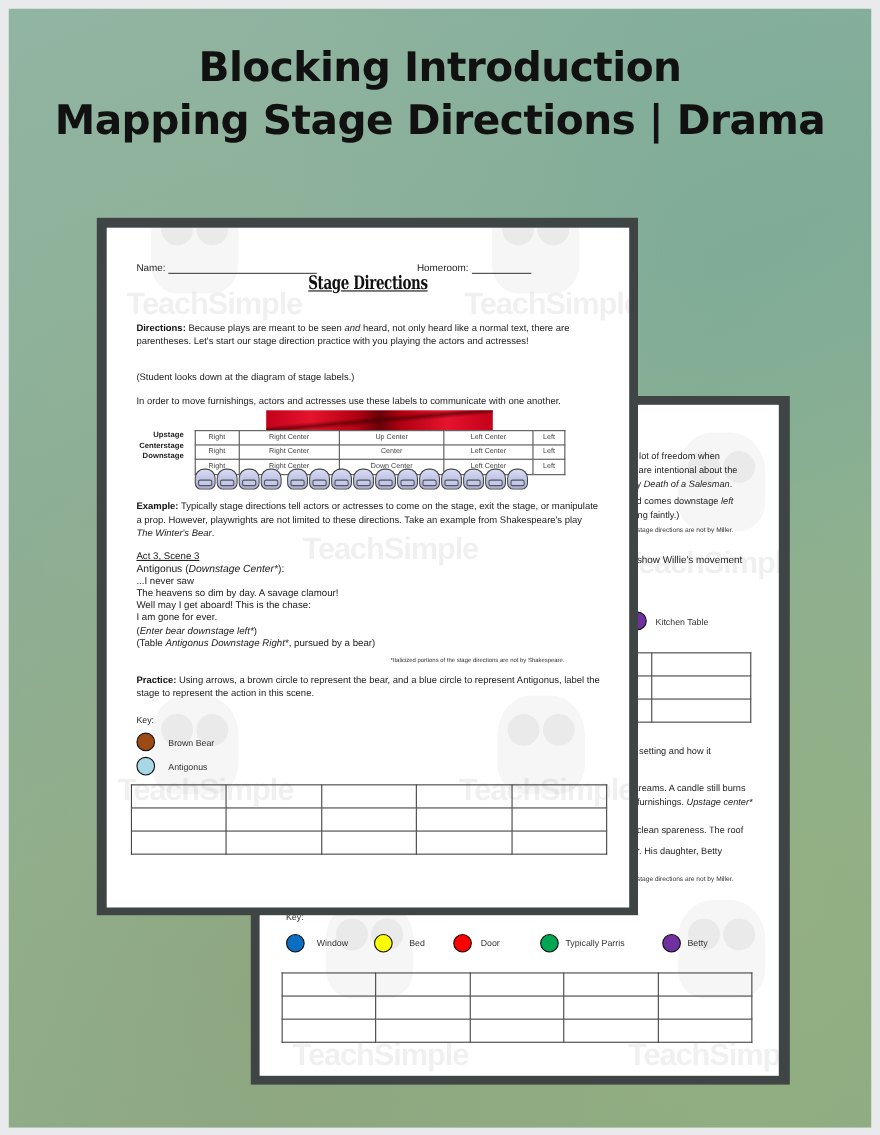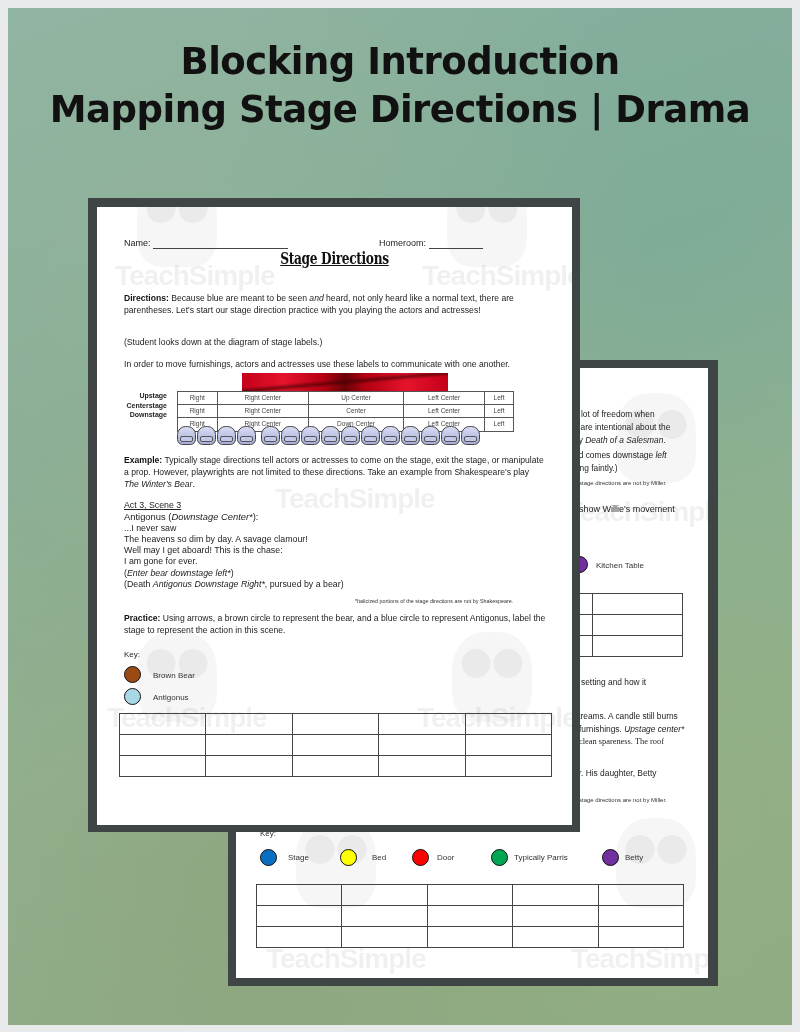--- a/index.html
+++ b/index.html
@@ -116,27 +116,27 @@
     <tr>
           <td></td>
           <td></td>
         </tr>
   </tbody>
     </table>
 
   <div class="bp row-line" style="left:338px; top:308px;">e setting and how it</div>
   <div class="bp row-line" style="left:338px; top:342px;">streams. A candle still burns</div>
   <div class="bp row-line" style="left:343px; top:355px;"><span>furnishings. </span><i>Upstage center*</i></div>
-  <div class="bp row-line" style="left:343px; top:368px;font-family:Liberation Serif, serif;">clean spareness. The roof</div>
+  <div class="bp row-line" style="left:343px; top:380px;">clean spareness. The roof</div>
   <div class="bp row-line" style="left:338px; top:399px;">er. His daughter, Betty</div>
   <div class="row-line" style="left:338px; top:429px; font-size:6px; color:#333;">e stage directions are not by Miller.</div>
 
   <div class="key-lbl" style="left:24px; top:461px;">Key:</div>
   <div class="key-dot" style="left:24px; top:481px; background:#0a6fc2;"></div>
-  <div class="key-lbl" style="left:52px; top:485px;">Stage</div>
+  <div class="key-lbl" style="left:52px; top:485px;">Window</div>
   <div class="key-dot" style="left:104px; top:481px; background:#ffff00;"></div>
   <div class="key-lbl" style="left:136px; top:485px;">Bed</div>
   <div class="key-dot" style="left:176px; top:481px; background:#ff0000;"></div>
   <div class="key-lbl" style="left:201px; top:485px;">Door</div>
   <div class="key-dot" style="left:255px; top:481px; background:#00a651;"></div>
   <div class="key-lbl" style="left:278px; top:485px;">Typically Parris</div>
   <div class="key-dot" style="left:366px; top:481px; background:#7030a0;"></div>
   <div class="key-lbl" style="left:389px; top:485px;">Betty</div>
 
   <table class="grid" style="left:20px; top:516px; width:428px; height:64px;">
@@ -180,21 +180,21 @@
 
   <div class="row-line" style="left:27px; top:30px; font-size:9px;">
     <span>Name:</span> <span class="blank" style="width:135px;"></span>
   </div>
   <div class="row-line" style="left:282px; top:30px; font-size:9px;">
     <span>Homeroom:</span> <span class="blank" style="width:54px;"></span>
   </div>
   <div class="sd-title" style="top:45px;">Stage Directions</div>
 
   <div class="row-line" style="left:27px; top:85px; width:440px;">
-    <div><b>Directions:</b><span> Because blue are meant to be seen </span><i>and</i><span> heard, not only heard like a normal text, there are</span></div>
+    <div><b>Directions:</b><span> Because plays are meant to be seen </span><i>and</i><span> heard, not only heard like a normal text, there are</span></div>
     <div>parentheses.  Let's start our stage direction practice with you playing the actors and actresses!</div>
   </div>
   <div class="row-line" style="left:27px; top:129px;">(Student looks down at the diagram of stage labels.)</div>
   <div class="row-line" style="left:27px; top:151px;">In order to move furnishings, actors and actresses use these labels to communicate with one another.</div>
 
   <div class="curtain" style="left:145px; top:166px; width:206px; height:18px;"></div>
 
   <div class="stage-labels" style="left:14px; top:184px; width:56px;">
     <div>Upstage</div>
     <div>Centerstage</div>
@@ -251,21 +251,21 @@
   </div>
 
   <div class="row-line" style="left:27px; top:293px; font-size:8.8px; line-height:11.3px;">
     <div style="text-decoration:underline;">Act 3, Scene 3</div>
     <div style="font-size:9.4px;"><span>Antigonus (</span><i>Downstage Center*</i><span>):</span></div>
     <div>...I never saw</div>
     <div>The heavens so dim by day.  A savage clamour!</div>
     <div>Well may I get aboard! This is the chase:</div>
     <div>I am gone for ever.</div>
     <div>(<i>Enter bear downstage left*</i>)</div>
-    <div><span>(Death </span><i>Antigonus Downstage Right*</i><span>, pursued by a bear)</span></div>
+    <div><span>(Table </span><i>Antigonus Downstage Right*</i><span>, pursued by a bear)</span></div>
   </div>
   <div class="row-line" style="left:258px; top:388px; font-size:5.4px; color:#333;">*Italicized portions of the stage directions are not by Shakespeare.</div>
 
   <div class="row-line" style="left:27px; top:405px; width:445px;">
     <div><b>Practice:</b><span> Using arrows, a brown circle to represent the bear, and a blue circle to represent Antigonus, label the</span></div>
     <div>stage to represent the action in this scene.</div>
   </div>
   <div class="row-line" style="left:27px; top:442px; font-size:8px;">Key:</div>
   <div class="key-dot" style="left:27px; top:459px; background:#9a4a12;"></div>
   <div class="key-lbl" style="left:56px; top:463px;">Brown Bear</div>

